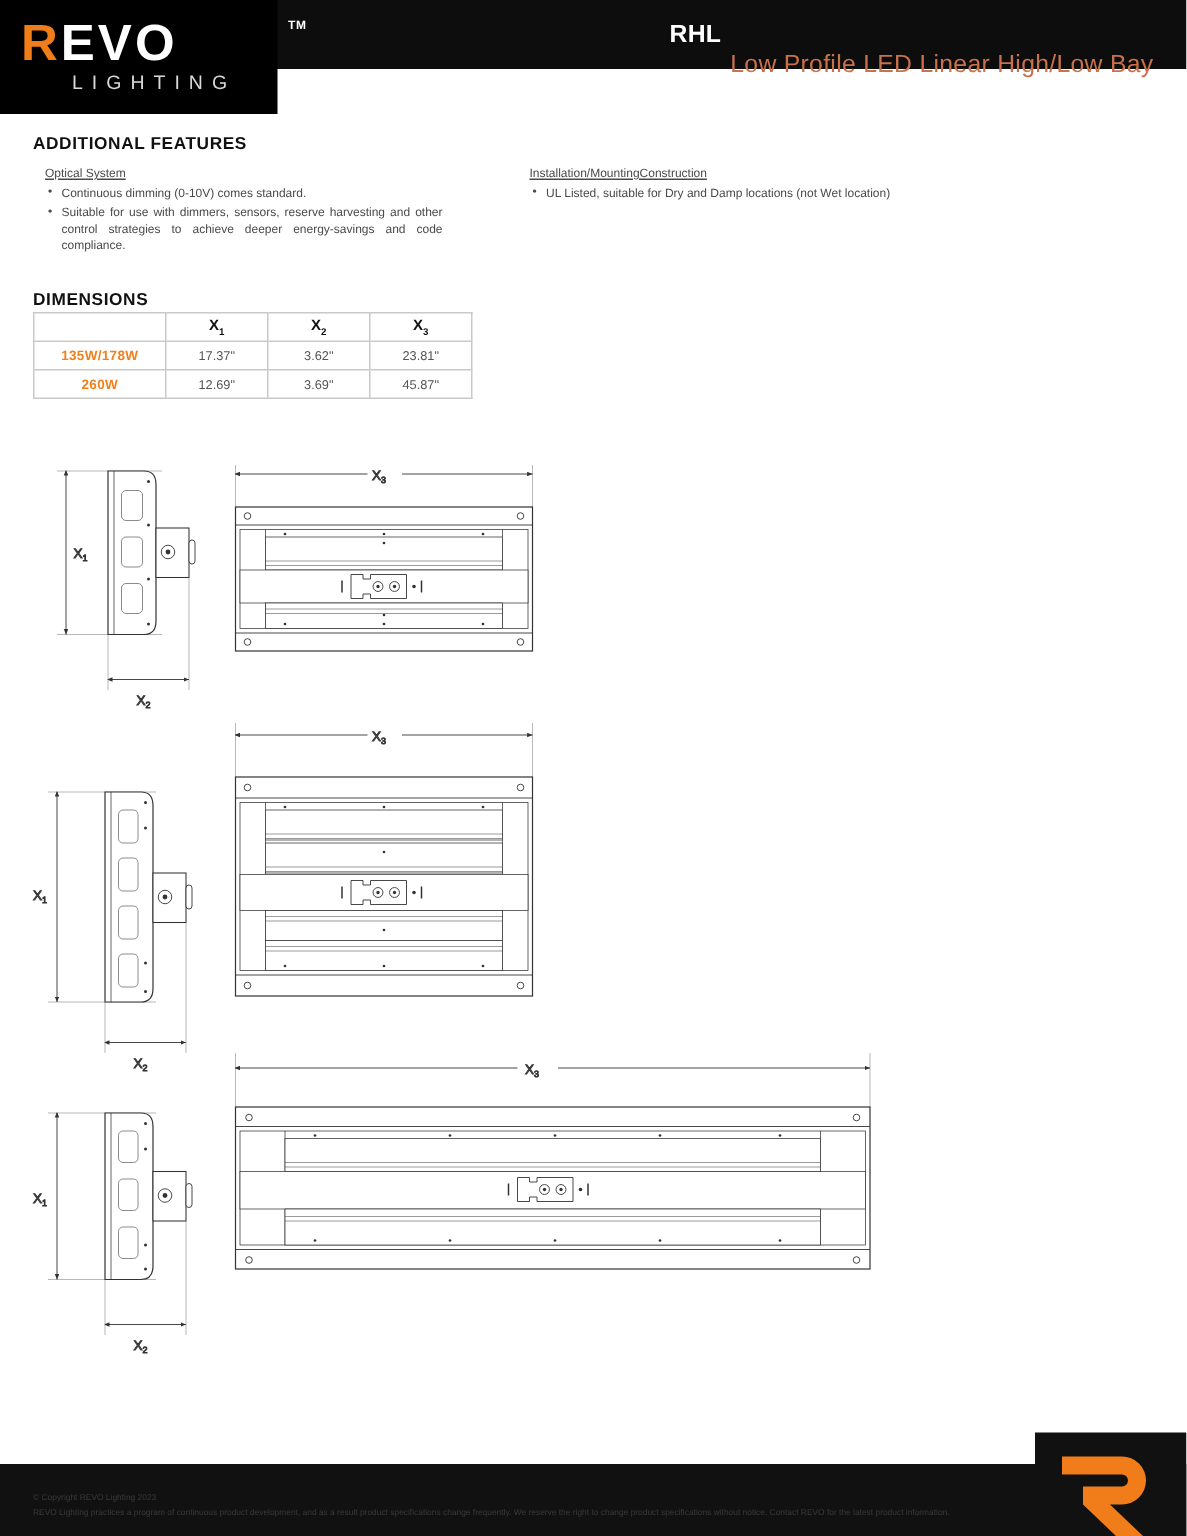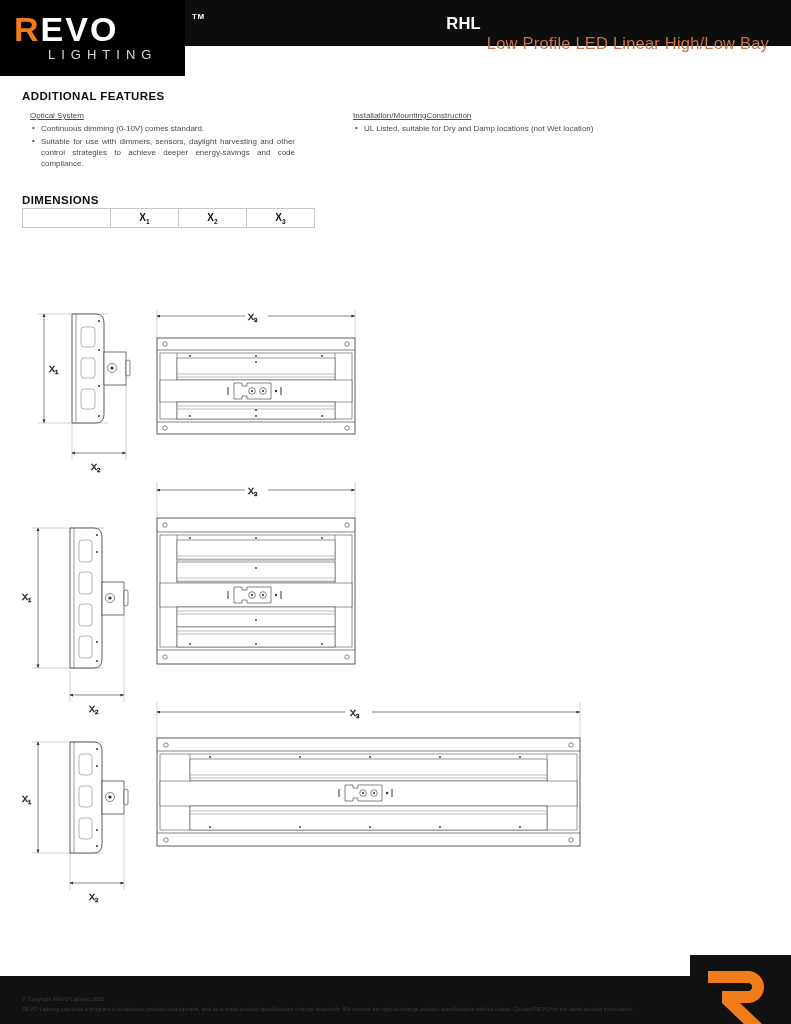--- a/index.html
+++ b/index.html
@@ -121,21 +121,21 @@
     <div class="logo-tm">TM</div>
     <div class="logo-lighting">LIGHTING</div>
   </div>
 
   <div class="sec-title" id="features-title">ADDITIONAL FEATURES</div>
 
   <div class="feat-col" id="feat-col-1">
     <div class="feat-head">Optical System</div>
     <ul class="feat-list">
       <li>Continuous dimming (0-10V) comes standard.</li>
-      <li>Suitable for use with dimmers, sensors, daylight harvesting and other control strategies to achieve deeper energy-savings and code compliance.</li>
+      <li>Suitable for use with dimmers, sensors, reserve harvesting and other control strategies to achieve deeper energy-savings and code compliance.</li>
     </ul>
   </div>
 
   <div class="feat-col" id="feat-col-2">
     <div class="feat-head">Installation/MountingConstruction</div>
     <ul class="feat-list">
       <li>UL Listed, suitable for Dry and Damp locations (not Wet location)</li>
     </ul>
   </div>
 
@@ -144,20 +144,32 @@
   <table class="dim-table">
     <thead>
       <tr>
         <th class="col-lbl"></th>
         <th class="col-v"><span>X</span><sub class="sub">1</sub></th>
         <th class="col-v"><span>X</span><sub class="sub">2</sub></th>
         <th class="col-v"><span>X</span><sub class="sub">3</sub></th>
       </tr>
     </thead>
     <tbody>
+      <tr>
+        <td class="rowlabel">135W/178W</td>
+        <td>17.37"</td>
+        <td>3.62"</td>
+        <td>23.81"</td>
+      </tr>
+      <tr>
+        <td class="rowlabel">260W</td>
+        <td>12.69"</td>
+        <td>3.69"</td>
+        <td>45.87"</td>
+      </tr>
     </tbody>
   </table>
 
   <div class="drawings">
   <svg width="791" height="640" viewBox="0 0 791 640">
     <defs>
       <marker id="ar" markerWidth="7" markerHeight="7" refX="6" refY="2.5" orient="auto">
         <path d="M0,0 L6,2.5 L0,5 z" fill="#333"></path>
       </marker>
       <marker id="arS" markerWidth="7" markerHeight="7" refX="1" refY="2.5" orient="auto">

